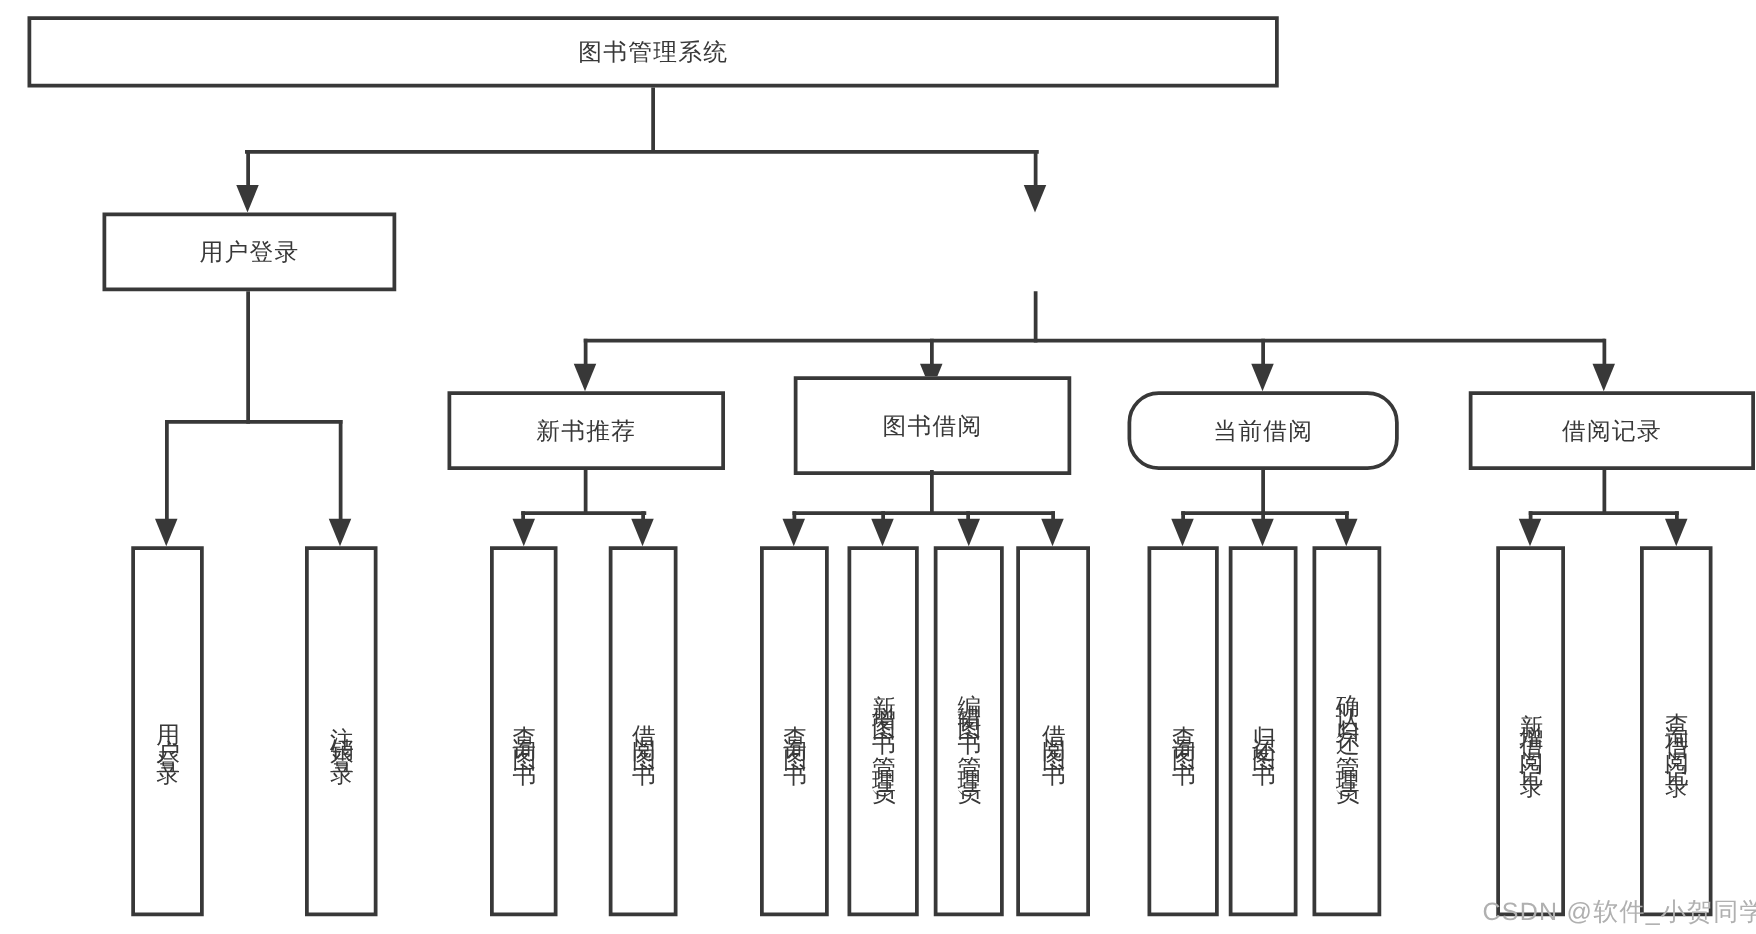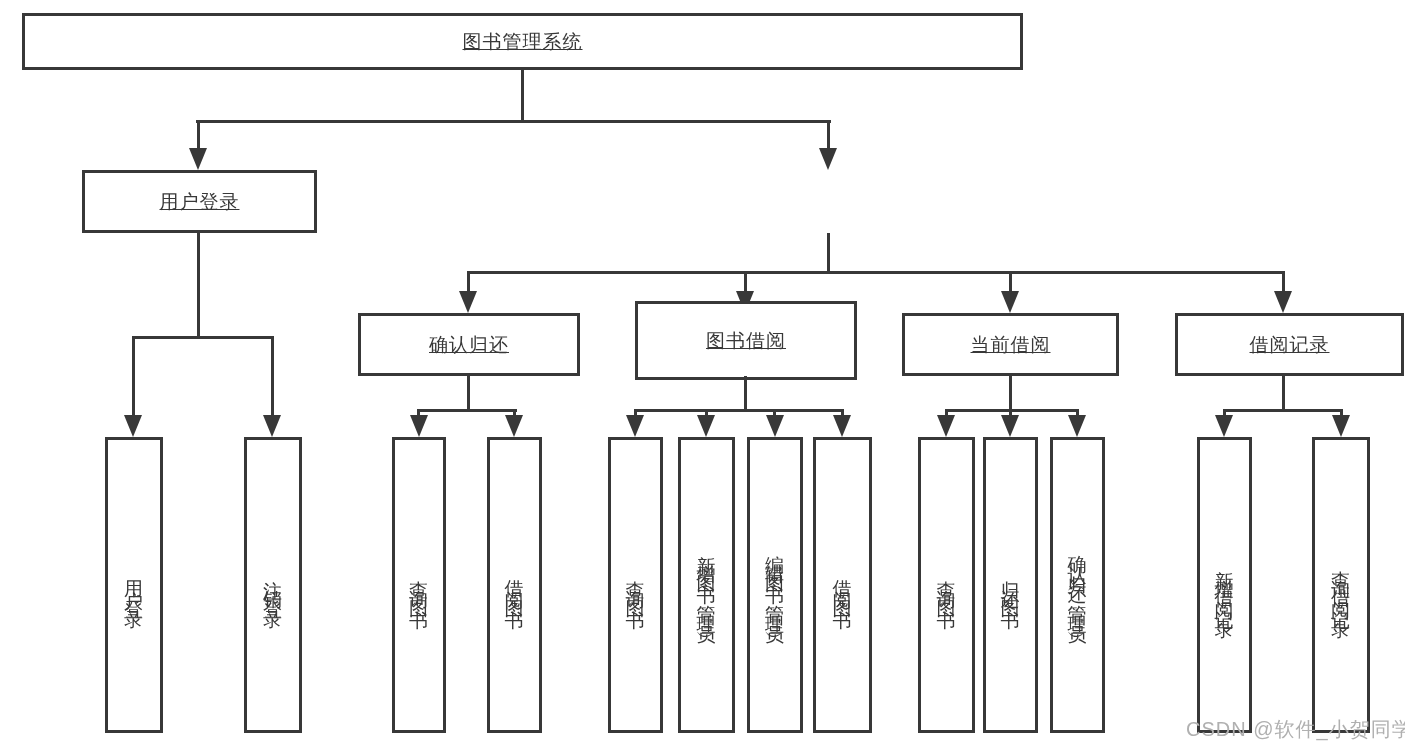--- a/index.html
+++ b/index.html
@@ -16,21 +16,20 @@
     position:absolute;
     box-sizing:border-box;
     border:3px solid #383838;
     background:#ffffff;
     display:flex;
     align-items:center;
     justify-content:center;
     font-size:19px;
     letter-spacing:1px;
     color:#383838;
-    text-decoration:underline;
   }
   .leaf{
     position:absolute;
     box-sizing:border-box;
     border:3px solid #383838;
     background:#ffffff;
     display:flex;
     align-items:center;
     justify-content:center;
     color:#383838;
@@ -88,23 +87,23 @@
   <div class="hl" style="left:467px;top:271px;width:817px;"></div>
   <div class="vl" style="left:467px;top:271px;height:22px;"></div>
   <div class="ar" style="left:459px;top:291px;"></div>
   <div class="vl" style="left:744px;top:271px;height:22px;"></div>
   <div class="ar" style="left:736px;top:291px;"></div>
   <div class="vl" style="left:1009px;top:271px;height:22px;"></div>
   <div class="ar" style="left:1001px;top:291px;"></div>
   <div class="vl" style="left:1282px;top:271px;height:22px;"></div>
   <div class="ar" style="left:1274px;top:291px;"></div>
 
-  <div class="node" style="left:358px;top:313px;width:222px;height:63px;">确认归还</div>
+  <div class="node" style="left:358px;top:313px;width:222px;height:63px;">新书推荐</div>
   <div class="node" style="left:635px;top:301px;width:222px;height:79px;text-align:right;">图书借阅</div>
-  <div class="node" style="left:902px;top:313px;width:217px;height:63px;">当前借阅</div>
+  <div class="node" style="left:902px;top:313px;width:217px;height:63px;border-radius:25px;">当前借阅</div>
   <div class="node" style="left:1175px;top:313px;width:229px;height:63px;">借阅记录</div>
 
   <div class="vl" style="left:467px;top:376px;height:36px;"></div>
   <div class="vl" style="left:744px;top:376px;height:36px;"></div>
   <div class="vl" style="left:1009px;top:376px;height:36px;"></div>
   <div class="vl" style="left:1282px;top:376px;height:36px;"></div>
 
   <div class="hl" style="left:417px;top:409px;width:100px;"></div>
   <div class="hl" style="left:634px;top:409px;width:210px;"></div>
   <div class="hl" style="left:945px;top:409px;width:134px;"></div>

